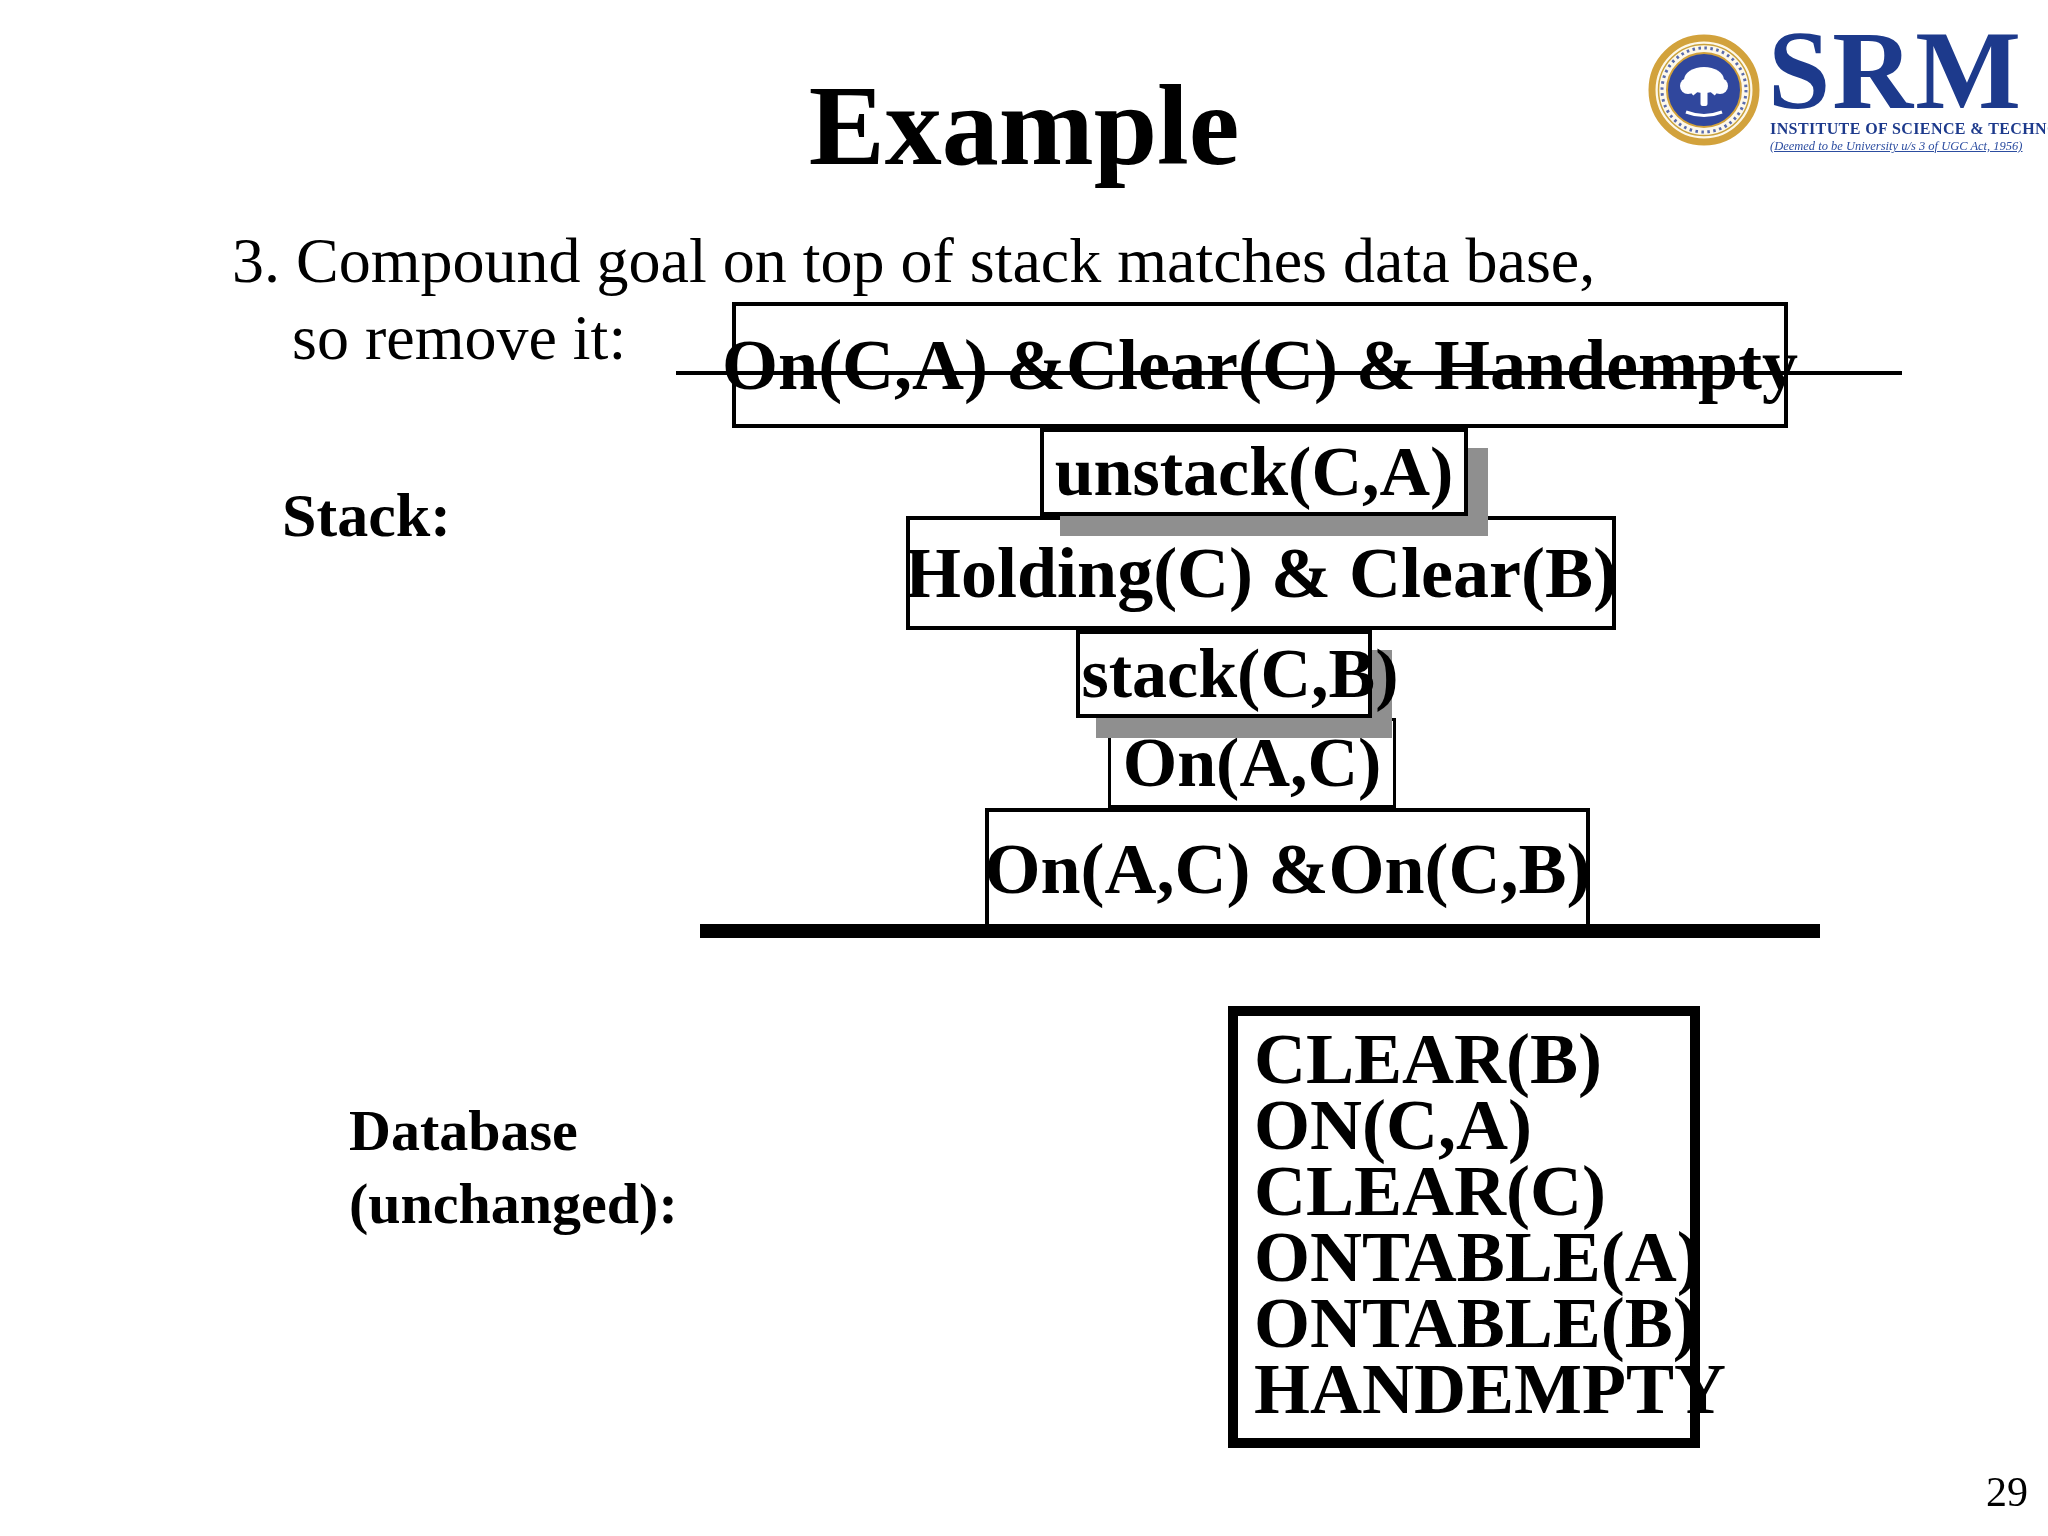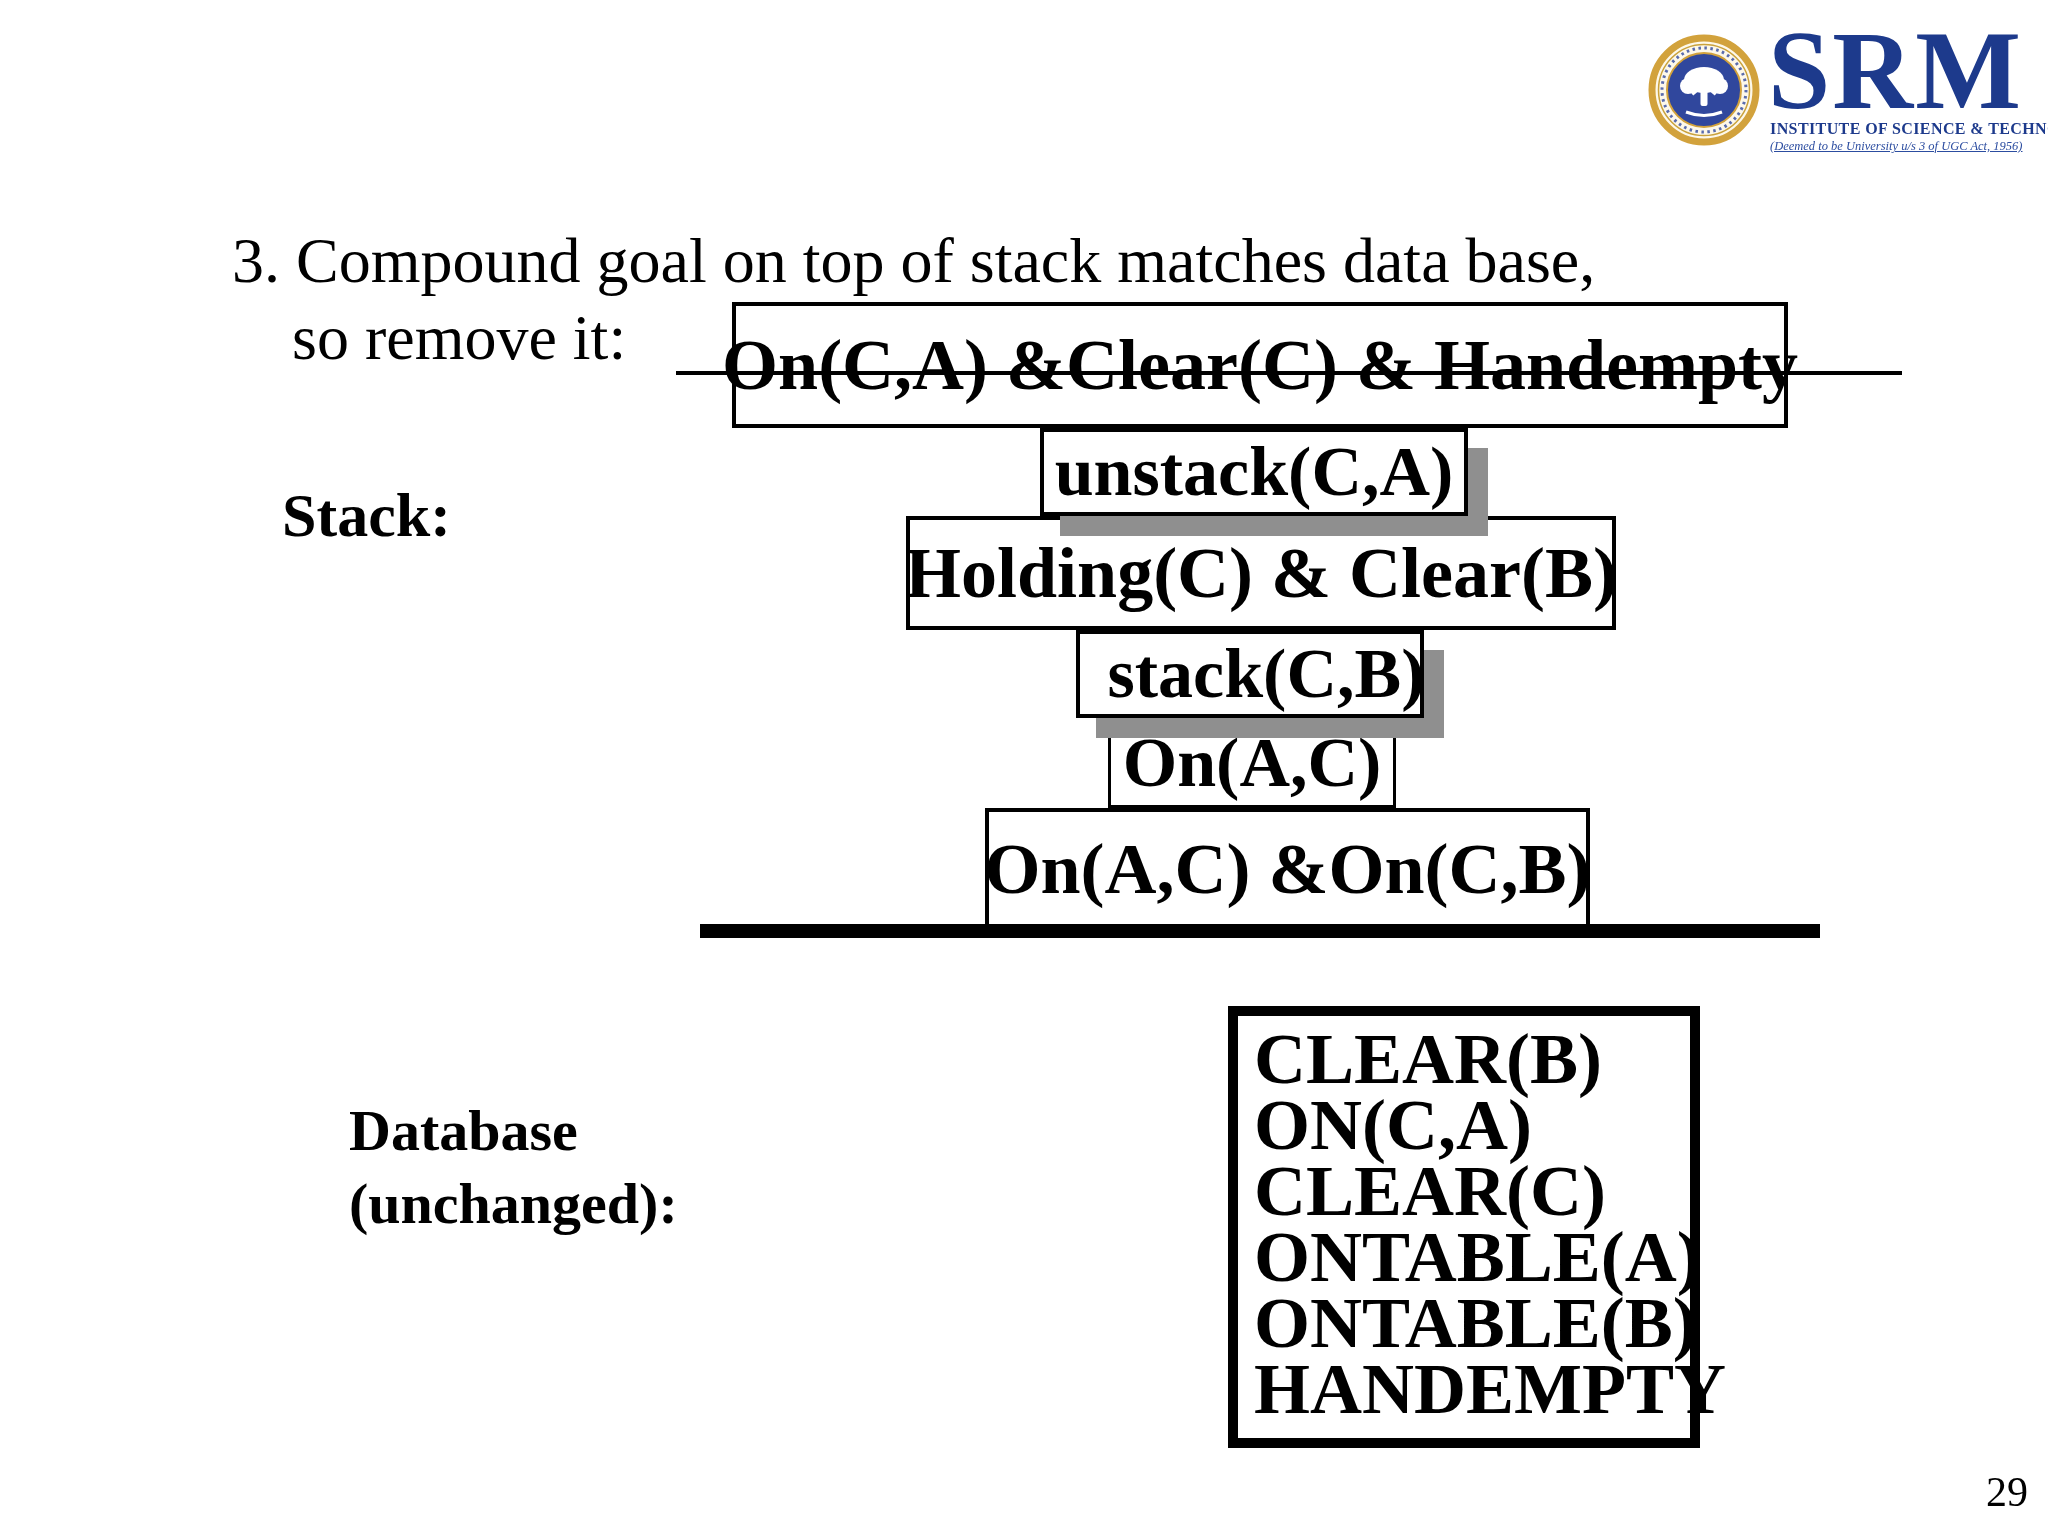--- a/index.html
+++ b/index.html
@@ -36,21 +36,21 @@
     background: #ffffff;
     border: 4px solid #000;
     display: flex; align-items: center; justify-content: center;
     font-weight: bold;
     white-space: nowrap;
   }
   .goal-top   { left: 732px;  top: 302px; width: 1056px; height: 126px; font-size: 72px; z-index: 3; }
   .box-unstack{ left: 1040px; top: 428px; width: 428px;  height: 88px;  font-size: 70px; z-index: 4;
                 box-shadow: 20px 20px 0 0 #8f8f8f; }
   .box-holding{ left: 906px;  top: 516px; width: 710px;  height: 114px; font-size: 72px; z-index: 2; }
-  .box-stack  { left: 1076px; top: 630px; width: 348px;  height: 88px;  font-size: 70px; z-index: 4;
+  .box-stack  { left: 1076px; top: 630px; width: 296px;  height: 88px;  font-size: 70px; z-index: 4;
                 box-shadow: 20px 20px 0 0 #8f8f8f; padding-left: 32px; }
   .box-onac   { left: 1108px; top: 718px; width: 288px;  height: 90px;  font-size: 70px; z-index: 2;
                 border-width: 3px; }
   .box-big    { left: 985px;  top: 808px; width: 605px;  height: 122px; font-size: 72px; z-index: 1; }
 
   
   .strike-line { left: 676px; top: 371px; width: 1226px; height: 4px; background: #000; z-index: 6; }
 
   
   .base-line { left: 700px; top: 924px; width: 1120px; height: 14px; background: #000; z-index: 5; }
@@ -88,20 +88,21 @@
     font-size: 12.5px; font-style: italic; color: #2c4da0;
     white-space: nowrap;
     text-decoration: underline;
   }
 </style>
 </head>
 <body>
 
 <div class="slide">
 
+  <div class="abs title">Example</div>
 
   <div class="abs logo-emblem">
     <svg width="112" height="112" viewBox="0 0 112 112">
       <circle cx="56" cy="56" r="52" fill="#fdf8ea" stroke="#d2a23c" stroke-width="7"></circle>
       <circle cx="56" cy="56" r="45.5" fill="none" stroke="#caa23c" stroke-width="1.5"></circle>
       <circle cx="56" cy="56" r="42" fill="none" stroke="#30479d" stroke-width="3" stroke-dasharray="2.5 3.5" opacity="0.8"></circle>
       <circle cx="56" cy="56" r="37" fill="#30479d" stroke="#d2a23c" stroke-width="2"></circle>
       <ellipse cx="56" cy="46" rx="20" ry="13" fill="#ffffff"></ellipse>
       <circle cx="40" cy="52" r="8" fill="#ffffff"></circle>
       <circle cx="72" cy="52" r="8" fill="#ffffff"></circle>

